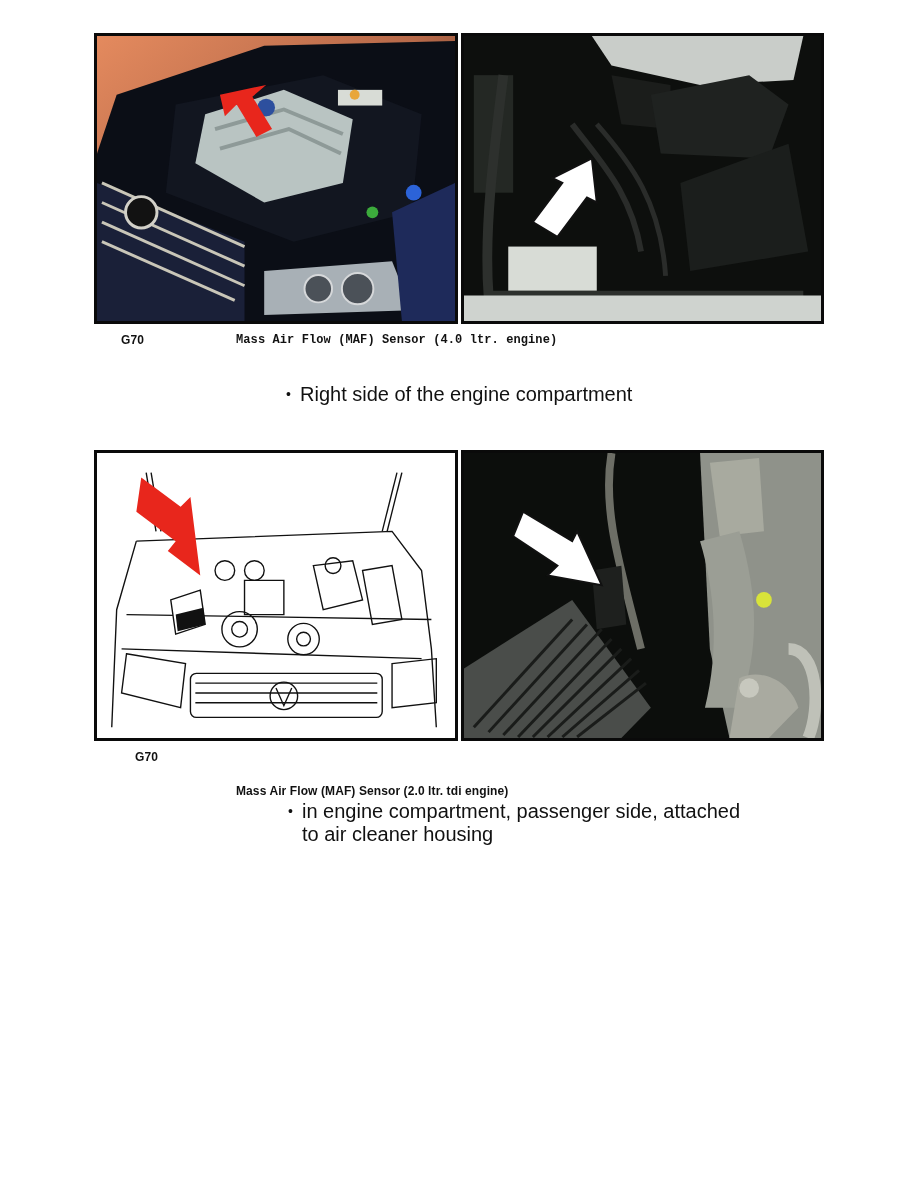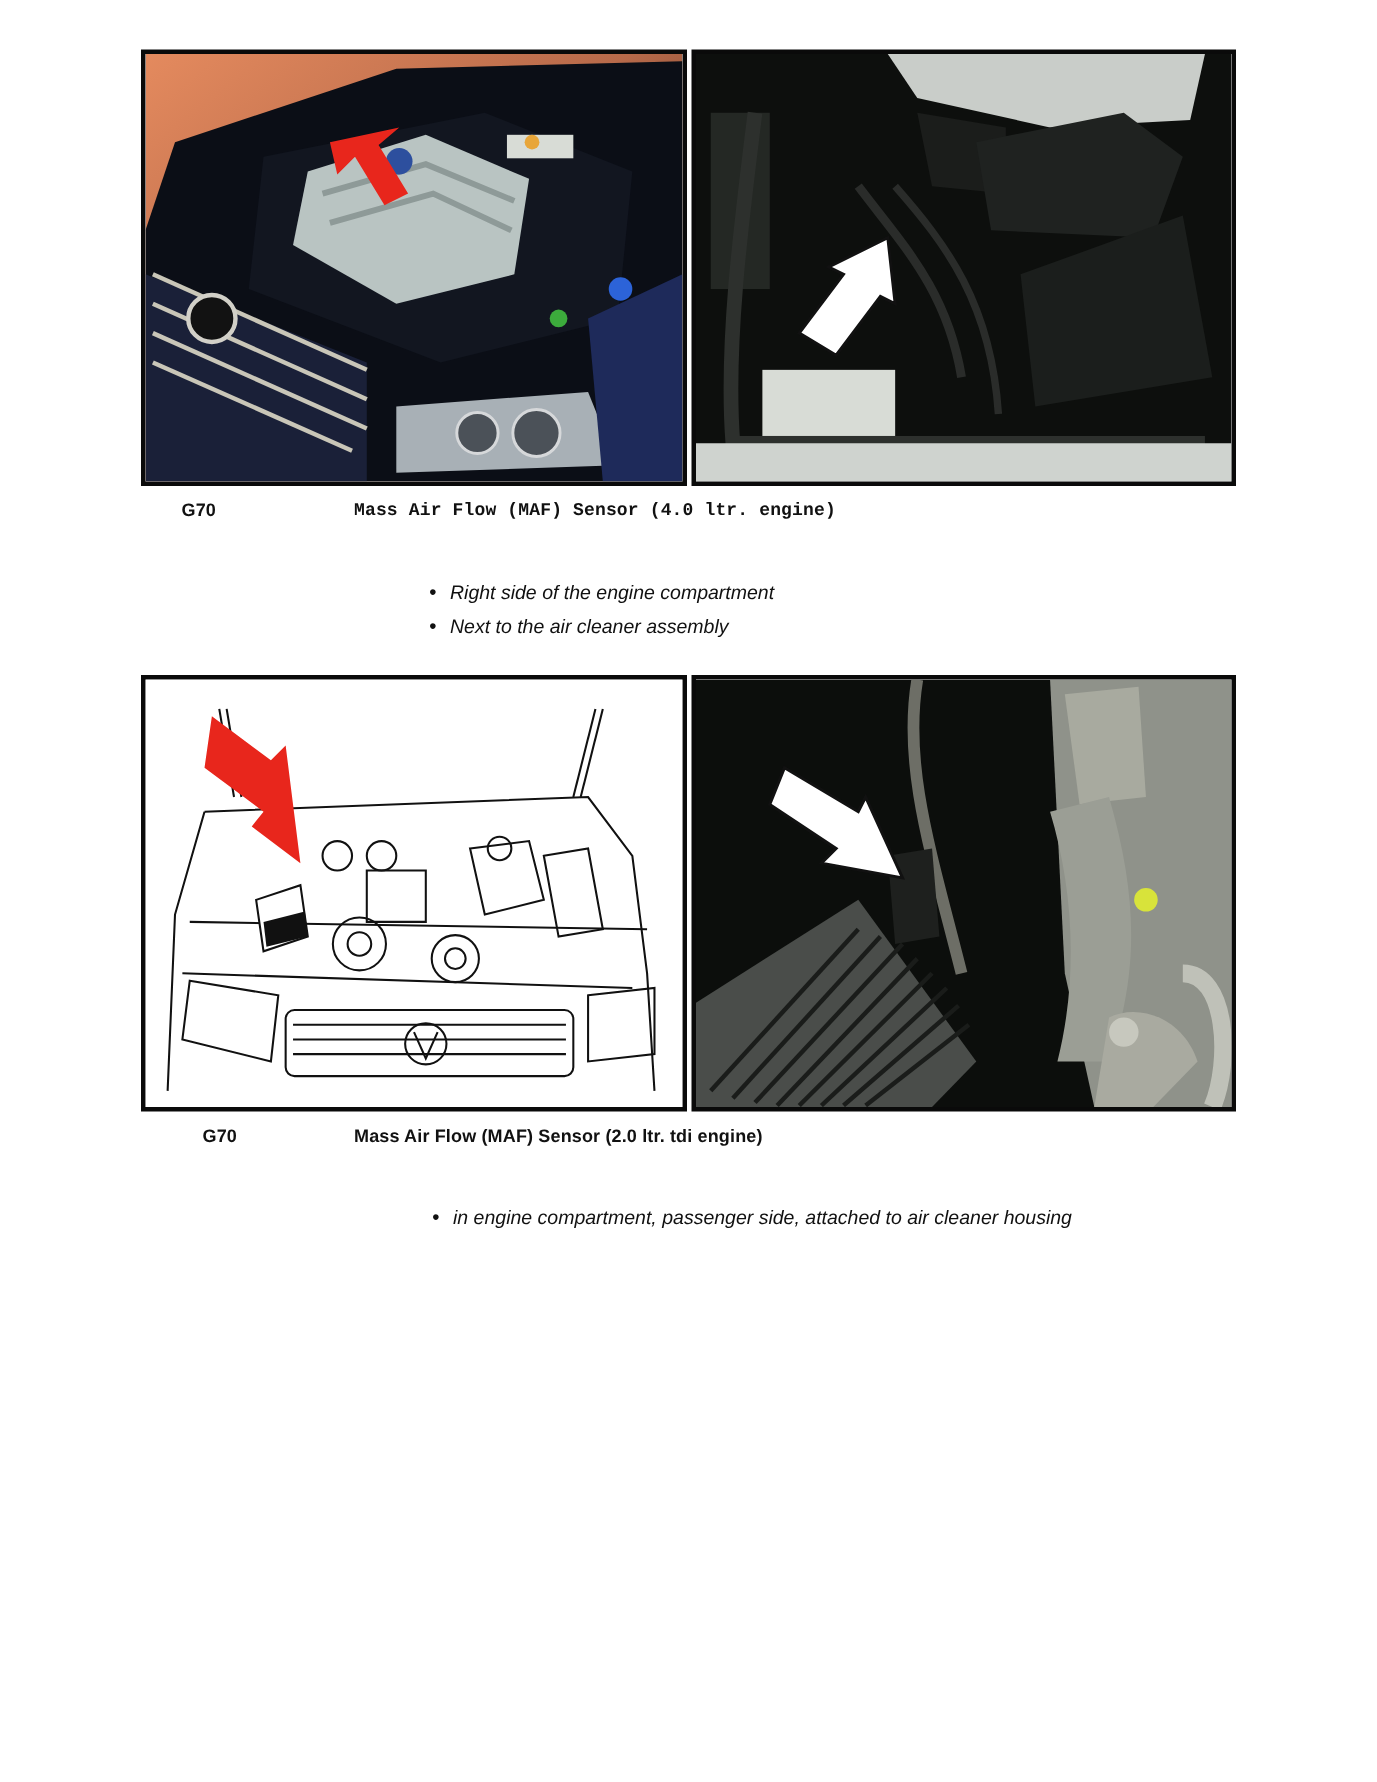--- a/index.html
+++ b/index.html
@@ -1,20 +1,20 @@
 <!DOCTYPE html>
 <html><head>
 <meta charset="utf-8">
 <style>
   html, body { margin:0; padding:0; background:#ffffff; }
   body { width:918px; height:1188px; position:relative; overflow:hidden; font-family:"Liberation Sans", sans-serif; color:#111; }
   .fig { position:absolute; box-sizing:border-box; border:3px solid #0a0a0a; overflow:hidden; }
   .fig svg { display:block; width:100%; height:100%; }
   .caption { position:absolute; font-weight:bold; font-size:12px; letter-spacing:0.1px; }
-  .bullets { position:absolute; font-size:13px; line-height:23px; margin:0; padding:0; list-style:none;font-style:italic; }
+  .bullets { position:absolute; font-size:20px; line-height:23px; margin:0; padding:0; list-style:none; }
   .bullets li { position:relative; padding-left:14px; }
   .bullets li::before { content:"\2022"; position:absolute; left:0; top:0; font-size:14px; }
 </style>
 </head>
 <body>
 
 <div class="fig" style="left:94px;top:33px;width:364px;height:291px;">
   <svg viewBox="0 0 364 291" preserveAspectRatio="none">
     <defs>
       <linearGradient id="bg1" x1="0" y1="0" x2="1" y2="1">
@@ -65,21 +65,20 @@
     <path d="M135 90 C170 130, 200 170, 205 245" stroke="#2a2c2a" stroke-width="5" fill="none"></path>
     <polygon points="70,190 100,150 90,145 130,125 135,170 125,165 95,205" fill="#ffffff" stroke="#111" stroke-width="2"></polygon>
   </svg>
 </div>
 
 <div class="caption" style="left:121px;top:333px;">G70</div>
 <div class="caption" style="left:236px;top:333px;font-family:Liberation Mono, monospace;">Mass Air Flow (MAF) Sensor (4.0 ltr. engine)</div>
 
 <ul class="bullets" style="left:286px;top:383px;">
   <li>Right side of the engine compartment</li>
-  <li>Next to the air cleaner assembly</li>
 </ul>
 
 <div class="fig" style="left:94px;top:450px;width:364px;height:291px;">
   <svg viewBox="0 0 364 291" preserveAspectRatio="none">
     <rect width="364" height="291" fill="#ffffff"></rect>
     <g stroke="#111" stroke-width="1.4" fill="none">
       <path d="M50 20 L60 80"></path>
         <path d="M55 20 L65 80"></path>
       <path d="M305 20 L290 80"></path>
         <path d="M310 20 L295 80"></path>
@@ -133,17 +132,17 @@
     </g>
     <path d="M130 120 L160 115 L165 175 L135 180 Z" fill="#1e201e"></path>
     <path d="M280 230 C300 220, 330 230, 340 260 L310 291 L270 291 Z" fill="#a9aaa0"></path>
     <circle cx="290" cy="240" r="10" fill="#c7c8be"></circle>
     <path d="M330 200 C360 200, 363 260, 350 291" stroke="#bfc1b8" stroke-width="12" fill="none"></path>
     <polygon points="60,60 110,90 115,80 140,135 85,125 95,115 50,85" fill="#ffffff" stroke="#111" stroke-width="2"></polygon>
   </svg>
 </div>
 
 <div class="caption" style="left:135px;top:750px;">G70</div>
-<div class="caption" style="left:236px;top:750px;text-align:center;">Mass Air Flow (MAF) Sensor (2.0 ltr. tdi engine)</div>
+<div class="caption" style="left:236px;top:784px;text-align:center;">Mass Air Flow (MAF) Sensor (2.0 ltr. tdi engine)</div>
 
 <ul class="bullets" style="left:288px;top:800px;width:470px;">
   <li>in engine compartment, passenger side, attached to air cleaner housing</li>
 </ul>
 
 </body></html>

